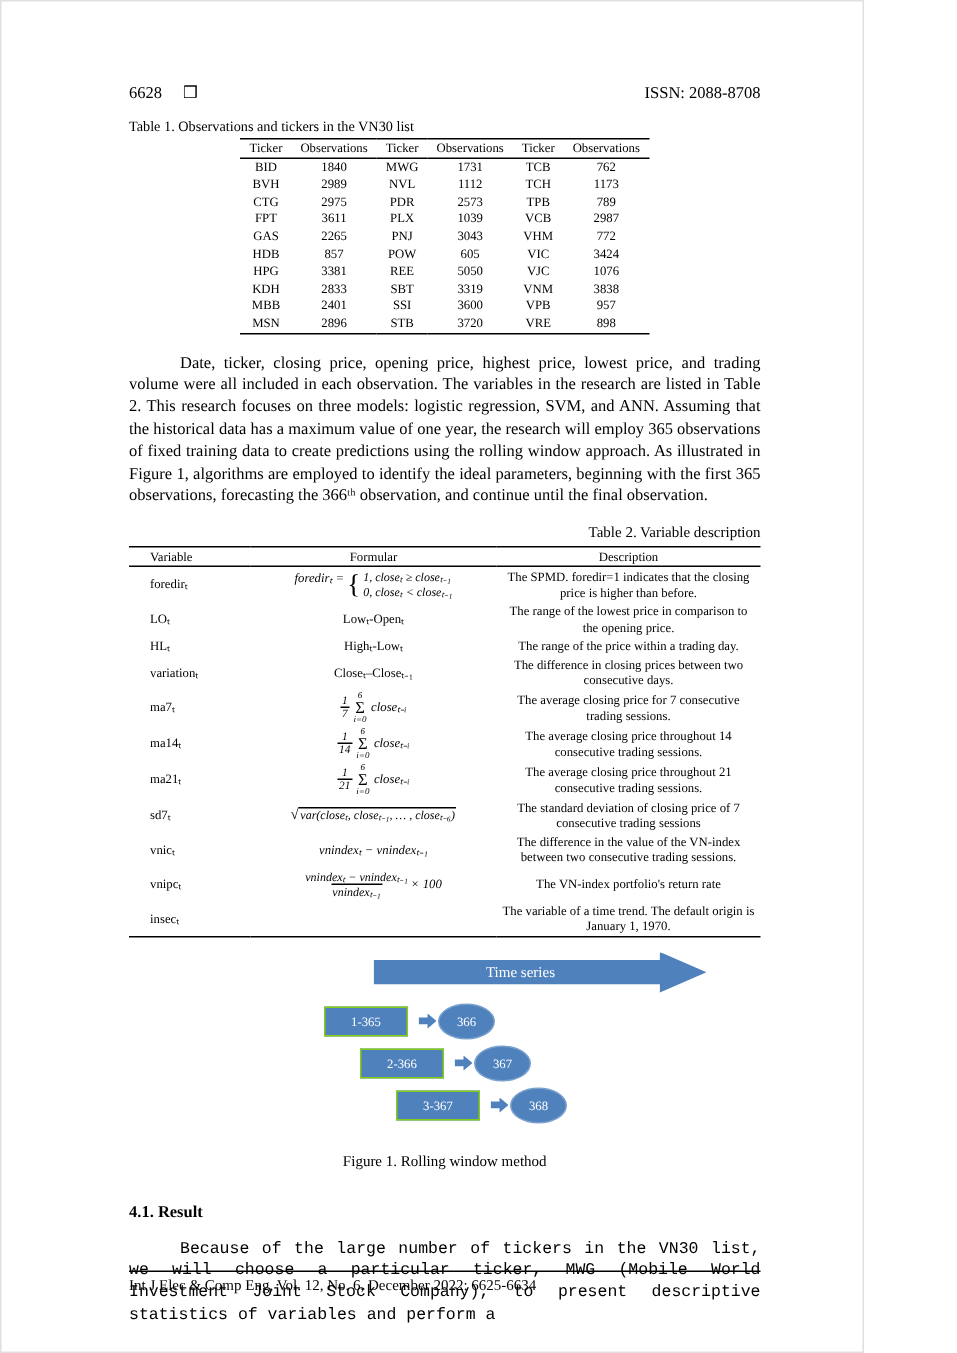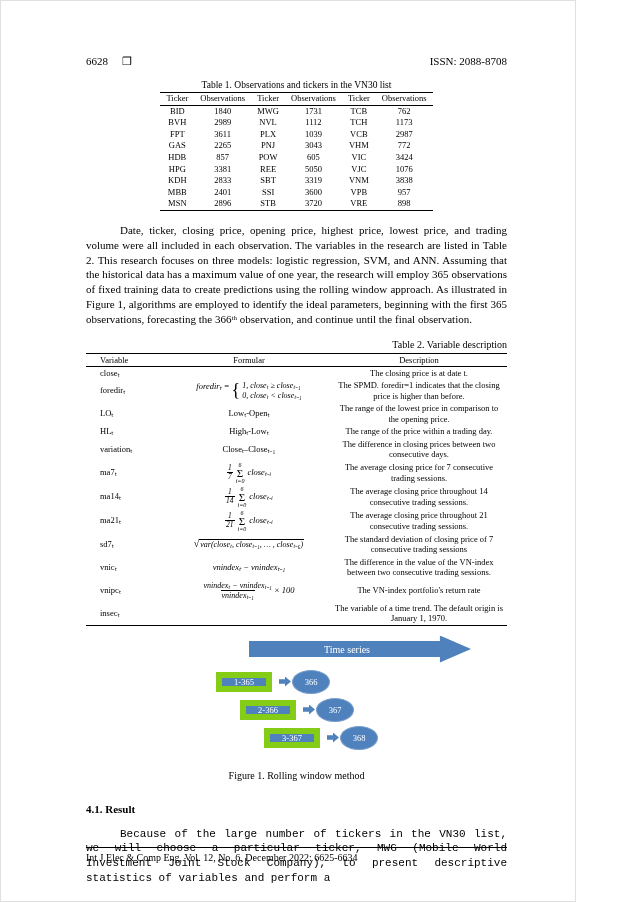--- a/index.html
+++ b/index.html
@@ -11,21 +11,21 @@
     overflow:hidden;
   }
   :root { --shape-blue:#4f81bd; --shape-border:#2e5b93; }
 
   
   .hdr { display:flex; justify-content:space-between; align-items:baseline; font-size:11px; }
   .hdr-left { display:flex; align-items:baseline; gap:14px; }
   .box-glyph { font-size:11px; }
 
   
-  .t1-caption { text-align:center; font-size:9.5px; margin-top:12px; }
+  .t1-caption { text-align:left; font-size:9.5px; margin-top:12px; }
   table.t1 { margin:2px auto 0; border-collapse:collapse; font-size:8.5px;
     border-top:1px solid #000; border-bottom:1px solid #000; }
   table.t1 th { border-bottom:1px solid #000; font-weight:normal; }
   table.t1 th, table.t1 td { padding:0 6px; text-align:center; line-height:11.6px; white-space:nowrap; }
 
   
   .para { font-size:11px; line-height:14.8px; text-align:justify; text-indent:34px; margin:12px 0 0 0; }
 
   
   .t2-caption { text-align:right; font-size:10px; margin-top:12px; }
@@ -55,21 +55,21 @@
   .fig-canvas { position:relative; height:120px; margin-top:10px; }
   .banner {
     position:absolute; left:163px; top:0; width:222px; height:27px;
     background:var(--shape-blue);
     clip-path:polygon(0 20%, 86% 20%, 86% 0, 100% 50%, 86% 100%, 86% 80%, 0 80%);
     color:#fff; font-size:10px; display:flex; align-items:center; justify-content:center;
     padding-right:26px; box-sizing:border-box;
   }
   .win-box {
     position:absolute; width:56px; height:20px; background:var(--shape-blue);
-    border:6px solid #84cc16; box-sizing:border-box; color:#fff; font-size:8.5px;
+    border:1px solid #84cc16; box-sizing:border-box; color:#fff; font-size:8.5px;
     display:flex; align-items:center; justify-content:center;
   }
   .mini-arrow {
     position:absolute; width:12px; height:10px; background:var(--shape-blue);
     clip-path:polygon(0 28%, 50% 28%, 50% 0, 100% 50%, 50% 100%, 50% 72%, 0 72%);
   }
   .oval {
     position:absolute; width:38px; height:24px; background:var(--shape-blue);
     border:1px solid #7aa0cc; box-sizing:border-box; border-radius:50%;
     color:#fff; font-size:8.5px; display:flex; align-items:center; justify-content:center;
@@ -124,20 +124,28 @@
         </tr>
       <tr>
           <td>BVH</td>
           <td>2989</td>
           <td>NVL</td>
           <td>1112</td>
           <td>TCH</td>
           <td>1173</td>
         </tr>
       <tr>
+          <td>CTG</td>
+          <td>2975</td>
+          <td>PDR</td>
+          <td>2573</td>
+          <td>TPB</td>
+          <td>789</td>
+        </tr>
+      <tr>
           <td>FPT</td>
           <td>3611</td>
           <td>PLX</td>
           <td>1039</td>
           <td>VCB</td>
           <td>2987</td>
         </tr>
       <tr>
           <td>GAS</td>
           <td>2265</td>
@@ -194,25 +202,20 @@
   <div class="t2-caption">Table 2. Variable description</div>
   <table class="t2">
     <thead>
       <tr>
         <th class="col-var">Variable</th>
         <th class="col-form">Formular</th>
         <th>Description</th>
       </tr>
     </thead>
     <tbody>
-      <tr>
-        <td class="col-var">closeₜ</td>
-        <td class="col-form"></td>
-        <td>The closing price is at date t.</td>
-      </tr>
       <tr>
         <td class="col-var">foredirₜ</td>
         <td class="col-form math">
           <span class="cases">
             <span>foredirₜ =</span>
             <span class="brace">{</span>
             <span class="case-col">
               <span>1, closeₜ ≥ closeₜ₋₁</span>
               <span>0, closeₜ &lt; closeₜ₋₁</span>
             </span>

